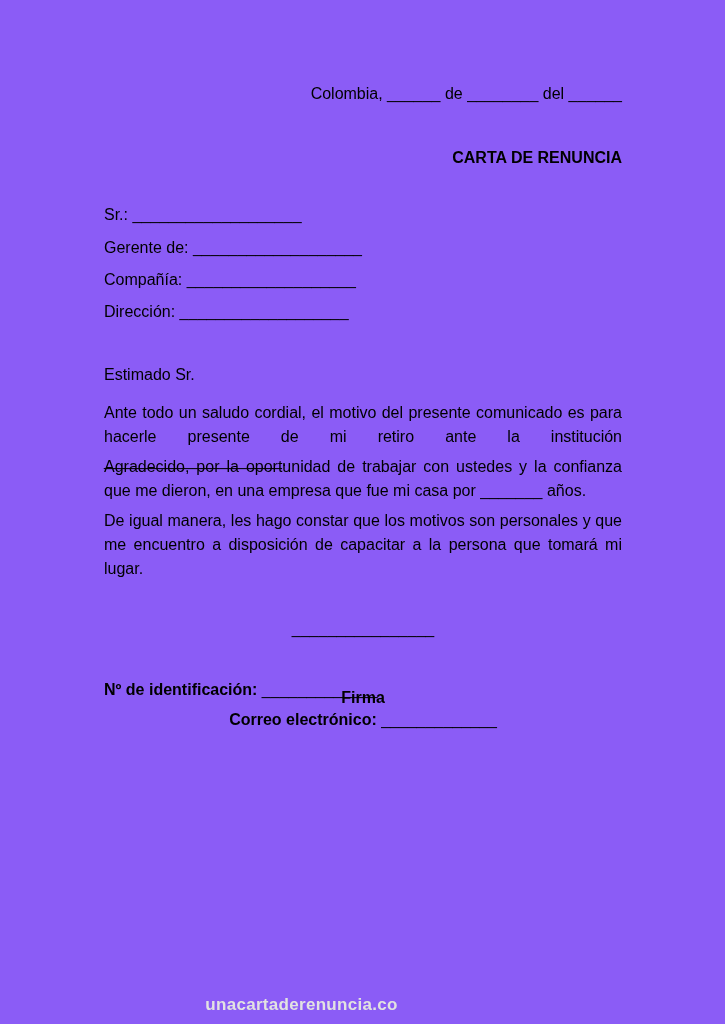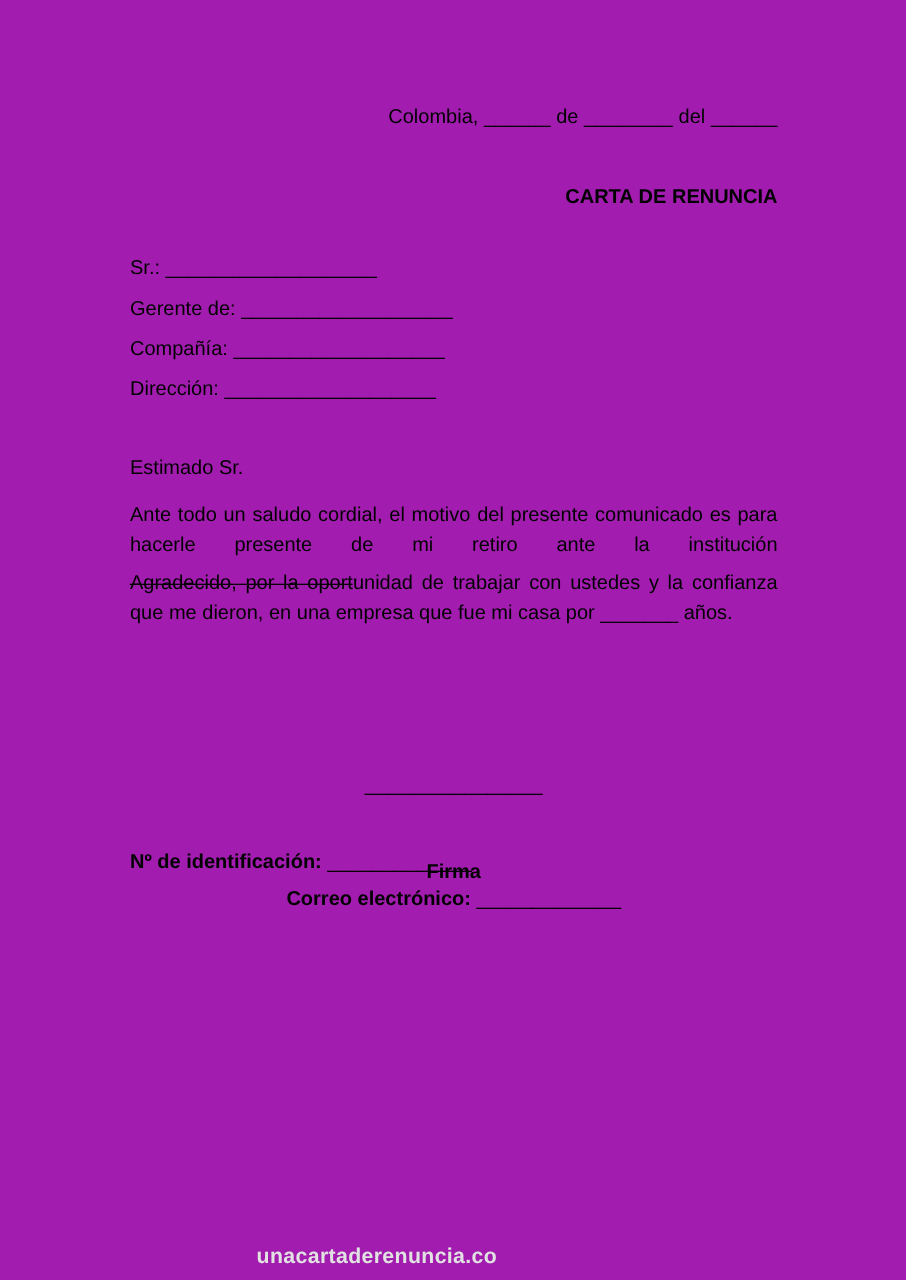--- a/index.html
+++ b/index.html
@@ -4,21 +4,21 @@
 <style>
   html, body {
     margin: 0;
     padding: 0;
     background: #ffffff;
   }
   .page {
     position: relative;
     width: 725px;
     height: 1024px;
-    background: #a21caf;
+    background: #8b5cf6;
     overflow: hidden;
     color: #000000;
     font-family: "Liberation Sans", sans-serif;
     font-size: 16px;
     line-height: 24px;
   }
   .content {
     position: absolute;
     left: 104px;
     top: 0;
@@ -76,20 +76,21 @@
     <div class="field-2">Compañía: ___________________</div>
 
     <div class="field-3">Dirección: ___________________</div>
 
     <div class="salutation">Estimado Sr.</div>
 
     <div class="para para-0">Ante todo un saludo cordial, el motivo del presente comunicado es para hacerle presente de mi retiro ante la institución ____________________.</div>
 
     <div class="para para-1">Agradecido, por la oportunidad de trabajar con ustedes y la confianza que me dieron, en una empresa que fue mi casa por _______ años.</div>
 
+    <div class="para para-2">De igual manera, les hago constar que los motivos son personales y que me encuentro a disposición de capacitar a la persona que tomará mi lugar.</div>
 
     <div class="sig-line">________________</div>
 
     <div class="sig-firma">Firma</div>
 
     <div class="sig-id">
       <span class="bold-label">Nº de identificación:</span><span> _____________</span>
     </div>
 
     <div class="sig-email">

